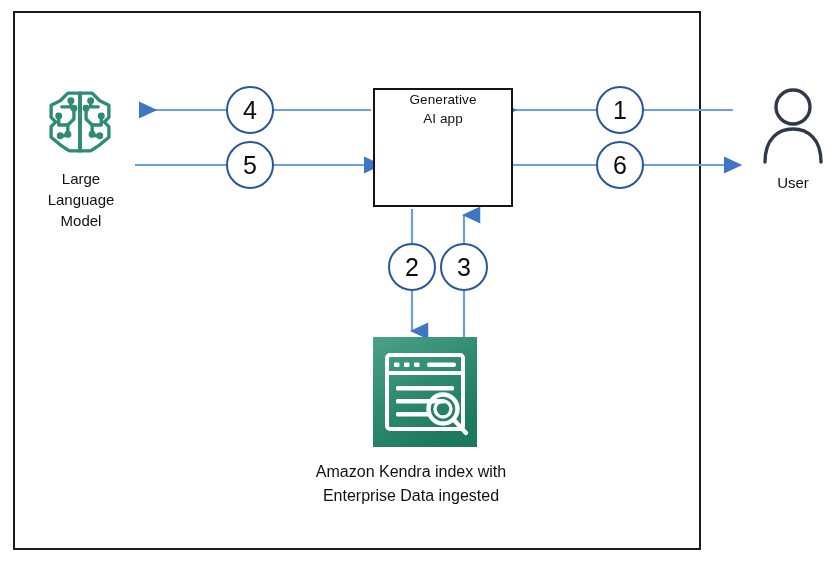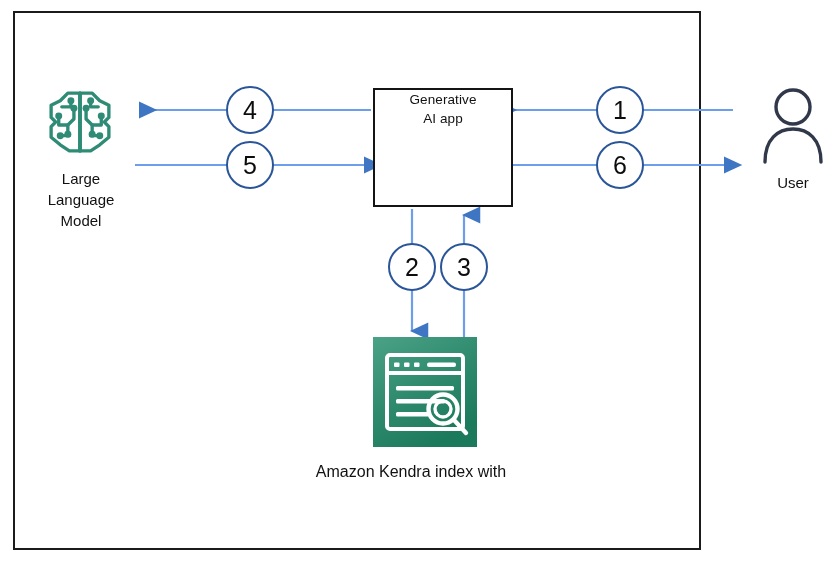--- a/index.html
+++ b/index.html
@@ -249,20 +249,21 @@
 
     <g fill="none" stroke="#ffffff" stroke-width="4.4" stroke-linecap="round">
       <circle cx="70" cy="72" r="14.5"></circle>
       <circle cx="70" cy="72" r="8" stroke-width="3.4"></circle>
       <path d="M81 83 L93 96"></path>
     </g>
   </svg>
 
   <div class="node-label kendra-label">
     <span>Amazon Kendra index with</span><br>
+    <span>Enterprise Data ingested</span>
   </div>
 
   <div class="step" style="left:596px; top:86px;">
     <span>1</span>
   </div>
   <div class="step" style="left:596px; top:141px;">
     <span>6</span>
   </div>
   <div class="step" style="left:226px; top:86px;">
     <span>4</span>

